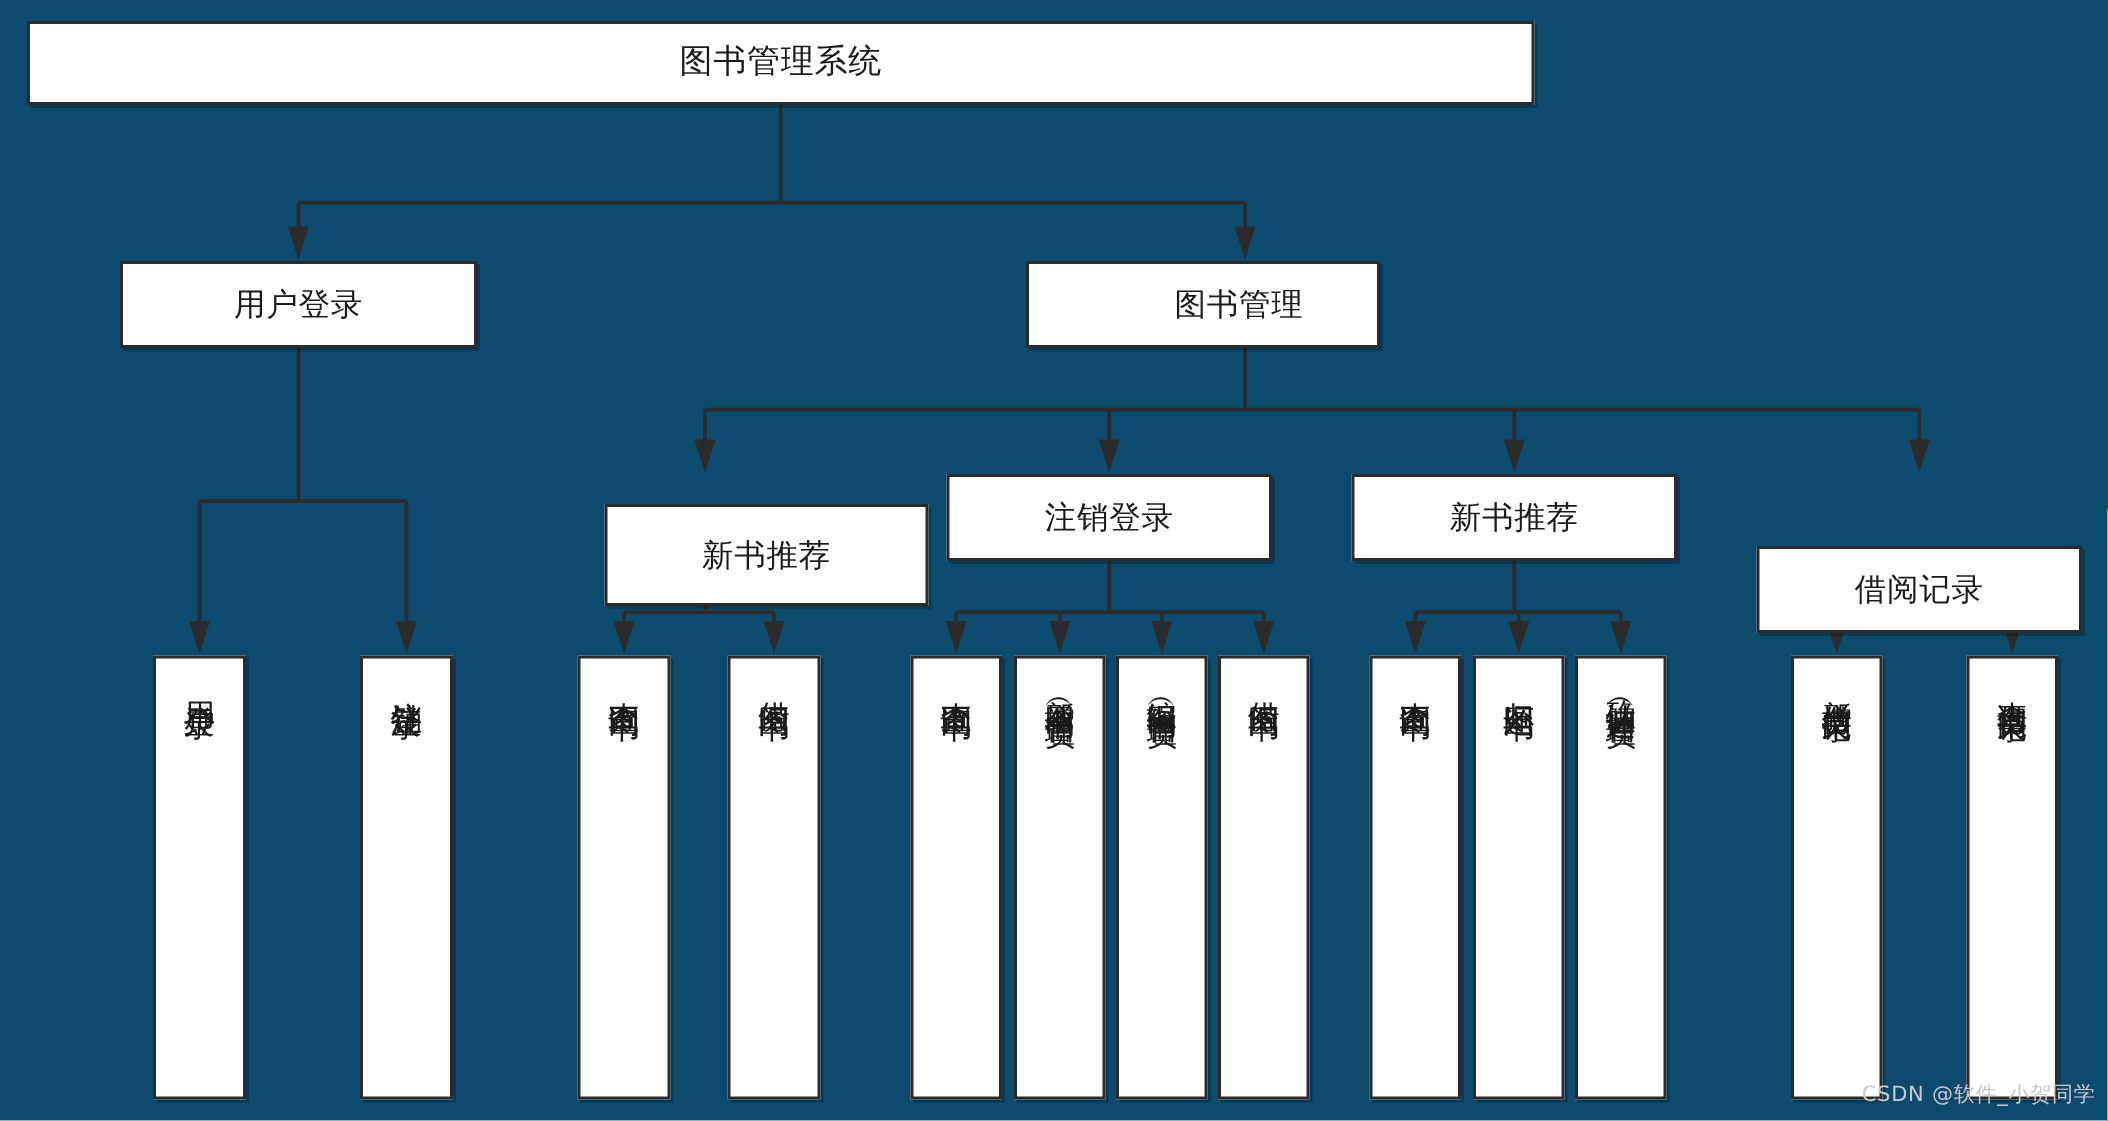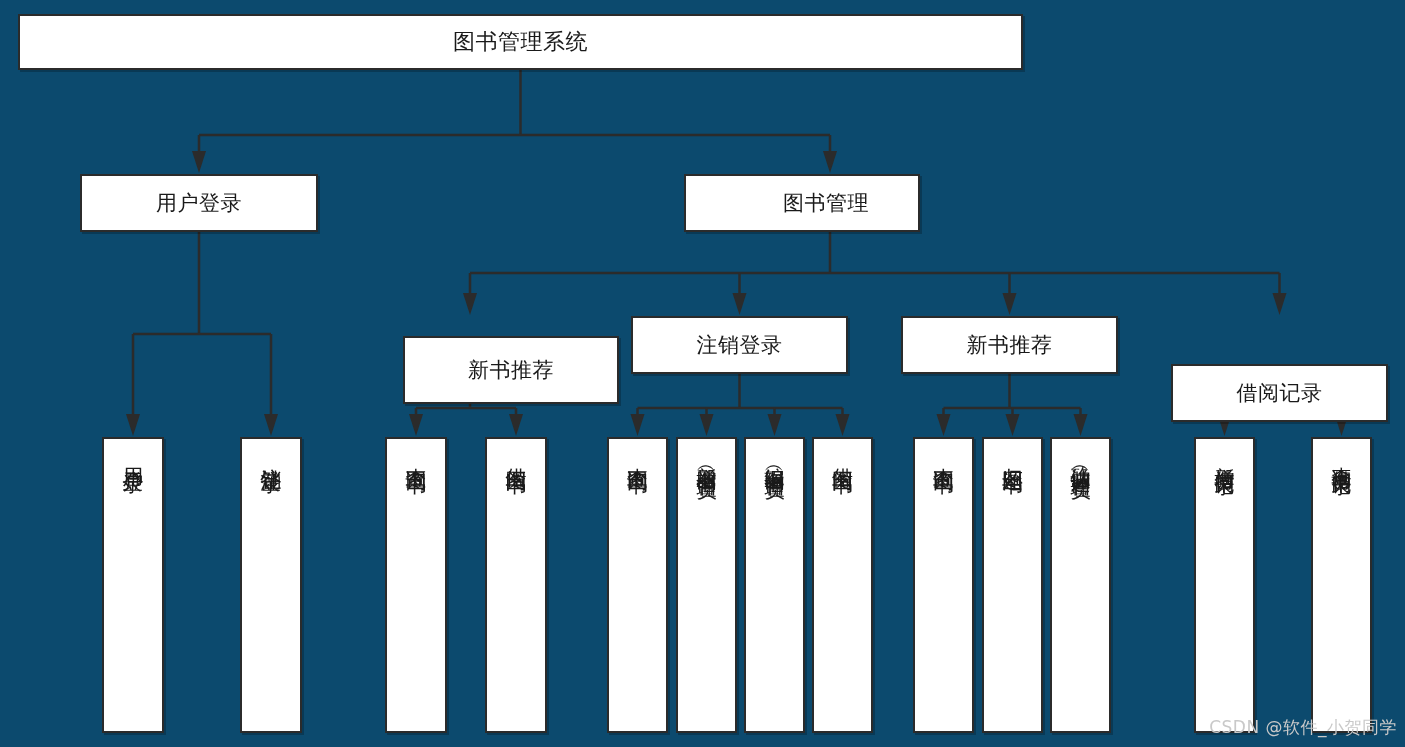--- a/index.html
+++ b/index.html
@@ -59,21 +59,21 @@
     letter-spacing: 2px;
     white-space: nowrap;
   }
   .node.vert.narrow .label {
     font-size: 20px;
   }
   #watermark {
     position: absolute;
     right: 8px;
     bottom: 8px;
-    font-size: 17px;
+    font-size: 14px;
     color: #c9c9c9;
     letter-spacing: 0.5px;
     user-select: none;
   }
 </style>
 </head>
 <body>
 
 <div id="canvas">
   <svg id="edges" viewBox="0 0 1405 747" xmlns="http://www.w3.org/2000/svg">

